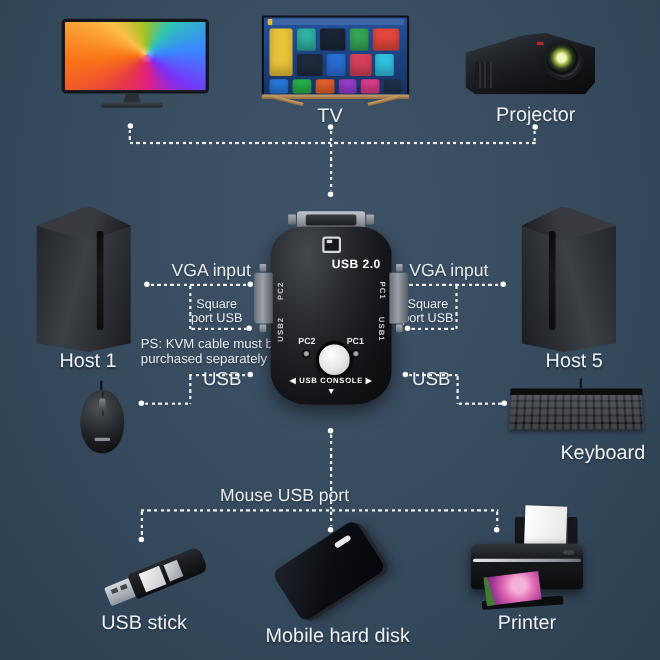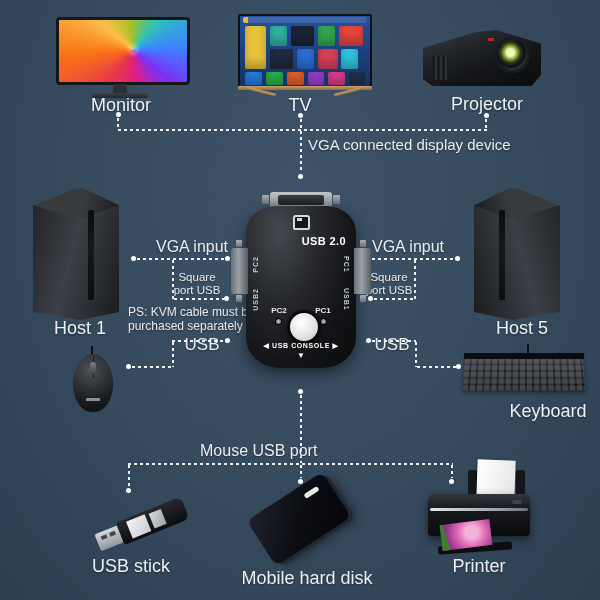--- a/index.html
+++ b/index.html
@@ -157,21 +157,20 @@
     background:#0b0c0e; transform:rotate(-4deg); }
 </style>
 </head>
 <body>
 
 <div class="stage">
 
   <div class="monitor-screen"></div>
   <div class="monitor-neck"></div>
   <div class="monitor-base"></div>
-  <div class="dev-label" style="left:56px; top:95px; width:130px;">Monitor</div>
 
   <div class="tv-frame">
     <div class="tv-topbar"></div>
     <div class="tl" style="left:4%;  top:14%; width:16%; height:60%; background:#e9c33c;"></div>
     <div class="tl" style="left:23%; top:14%; width:13%; height:27%; background:#2fb3a3;"></div>
     <div class="tl" style="left:39%; top:14%; width:18%; height:27%; background:#1a2436;"></div>
     <div class="tl" style="left:60%; top:14%; width:13%; height:27%; background:#34a853;"></div>
     <div class="tl" style="left:76%; top:14%; width:19%; height:27%; background:#e5463c;"></div>
     <div class="tl" style="left:23%; top:46%; width:18%; height:27%; background:#202a3e;"></div>
     <div class="tl" style="left:44%; top:46%; width:13%; height:27%; background:#2a6fd6;"></div>
@@ -197,21 +196,20 @@
 
   <div class="dot" style="left:116px; top:112px;"></div>
   <div class="dv" style="left:117px; top:118px; height:12px;"></div>
   <div class="dot" style="left:298px; top:113px;"></div>
   <div class="dv" style="left:300px; top:119px; height:11px;"></div>
   <div class="dot" style="left:484px; top:113px;"></div>
   <div class="dv" style="left:485px; top:119px; height:11px;"></div>
   <div class="dh" style="left:118px; top:129px; width:369px;"></div>
   <div class="dv" style="left:300px; top:131px; height:42px;"></div>
   <div class="dot" style="left:298px; top:174px;"></div>
-  <div class="ann" style="left:308px; top:136px; font-size:15px;">VGA connected display device</div>
 
   <div class="tower" style="left:33px; top:188px;">
     <div class="shell"></div>
     <div class="roof"></div>
     <div class="drive"></div>
   </div>
   <div class="dev-label" style="left:35px; top:318px; width:90px;">Host 1</div>
 
   <div class="tower flip" style="left:474px; top:188px;">
     <div class="shell"></div>

